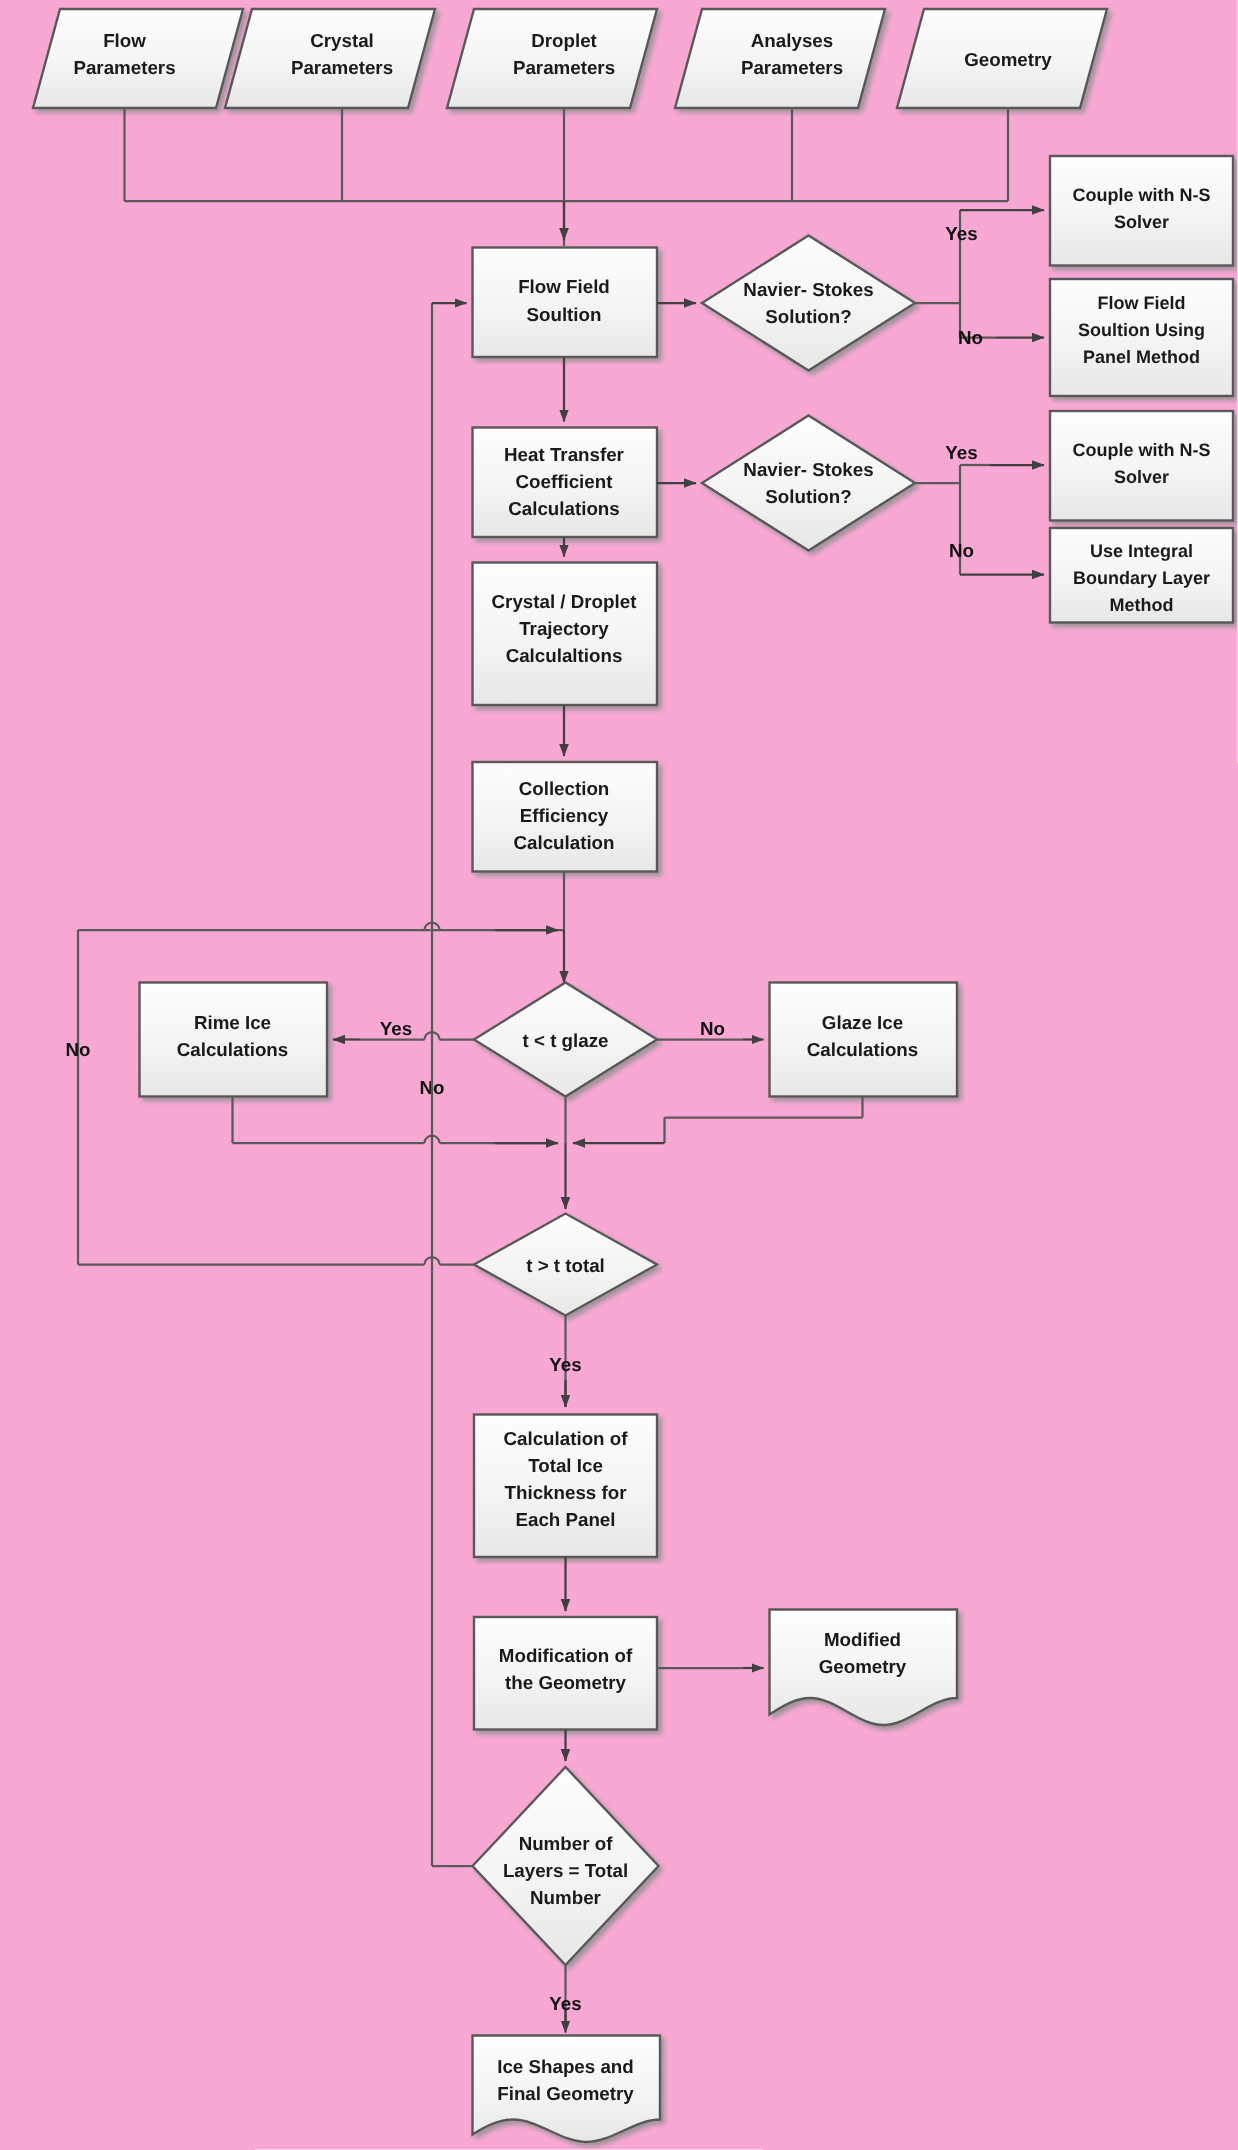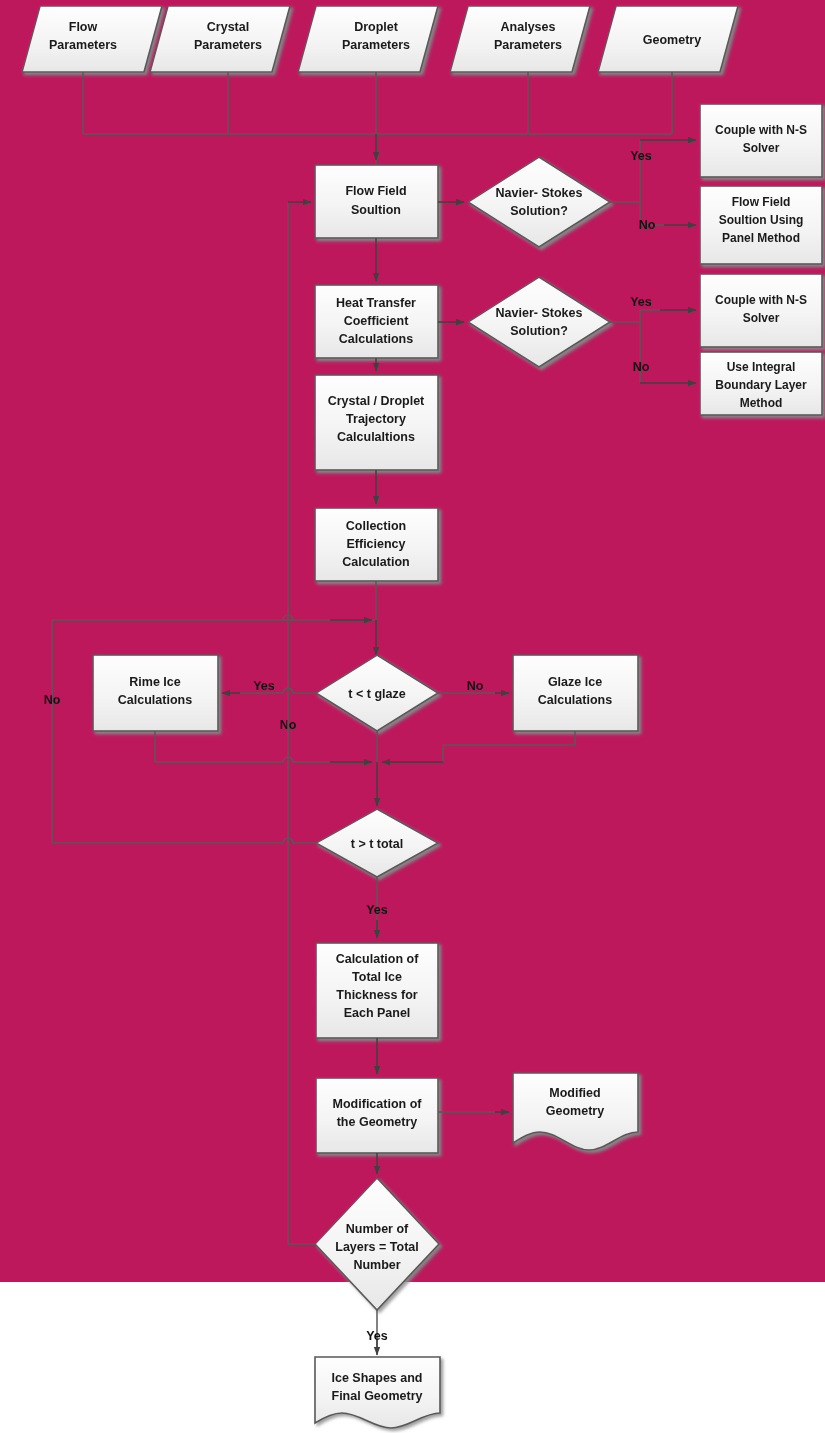--- a/index.html
+++ b/index.html
@@ -1,18 +1,18 @@
 <!DOCTYPE html>
 <html><head>
 <meta charset="utf-8">
 <style>
   html,body{margin:0;padding:0;background:#ffffff;}
   body{width:825px;height:1433px;overflow:hidden;
        font-family:"Liberation Sans","DejaVu Sans",sans-serif;}
-  #stage{position:relative;width:825px;height:1282px;background:#be185d;}
+  #stage{position:relative;width:825px;height:1433px;background:#f9a8d4;}
   svg{display:block;}
   .shape-fill{fill:url(#gradBox);stroke:#595959;stroke-width:1.6;}
   .edge{stroke:#595959;stroke-width:1.5;fill:none;}
   .edge-dark{stroke:#404040;stroke-width:1.5;fill:none;}
   .lbl{font-family:"Liberation Sans","DejaVu Sans",sans-serif;
        font-weight:bold;fill:#1a1a1a;text-anchor:middle;}
   .lbl-node{font-size:12.5px;}
   .lbl-node-sm{font-size:12px;}
   .lbl-yn{font-size:12.5px;font-weight:bold;fill:#111;}
 </style>

